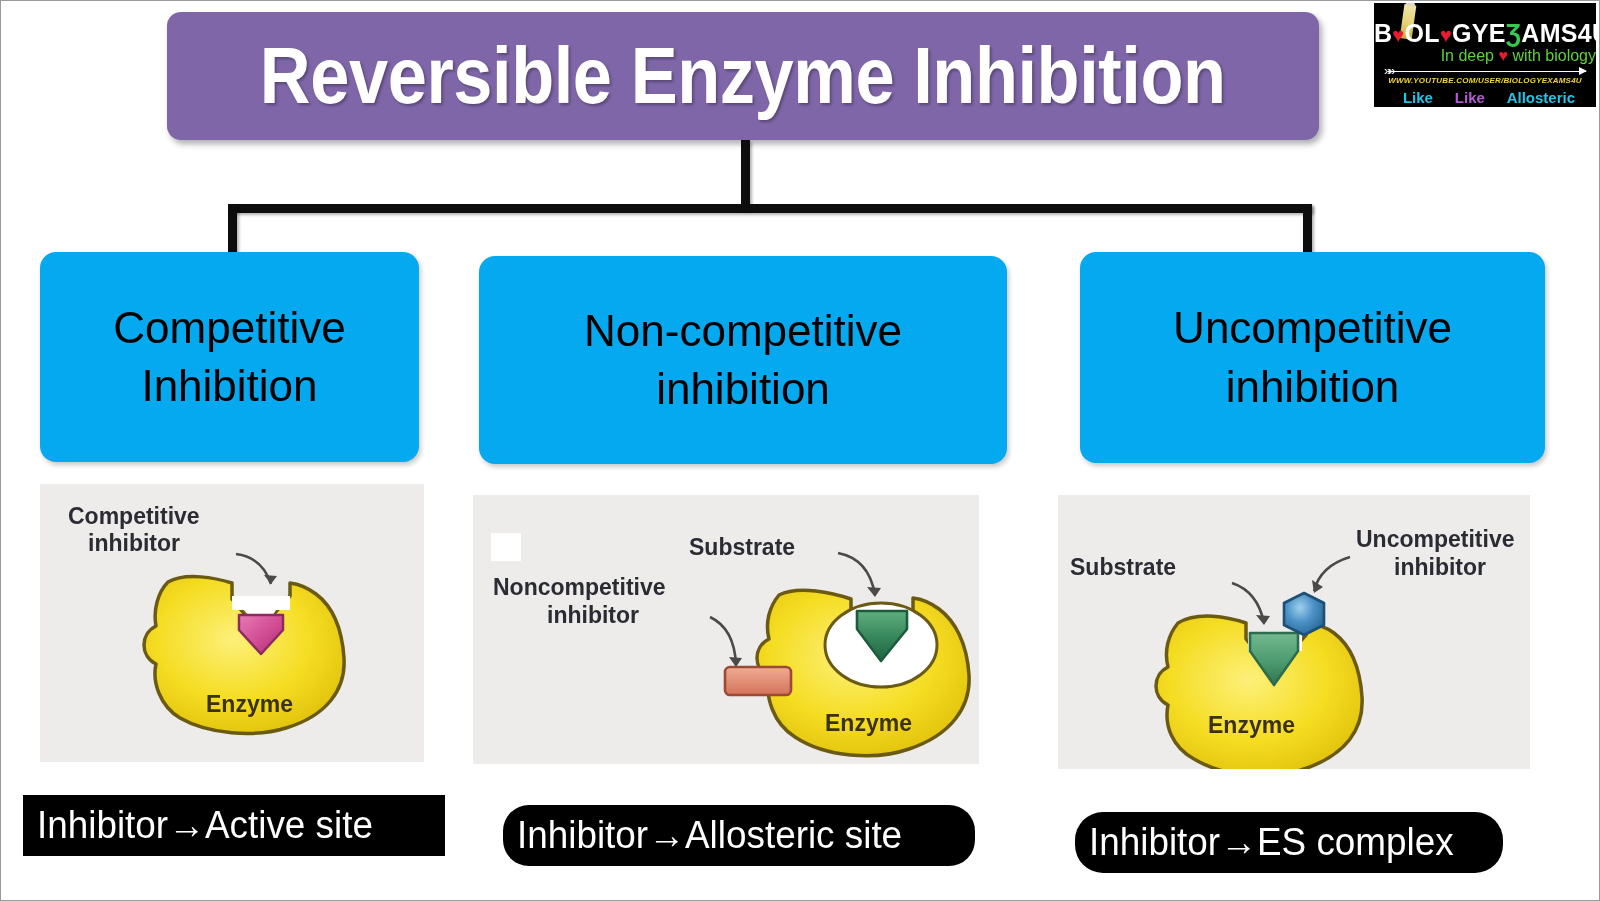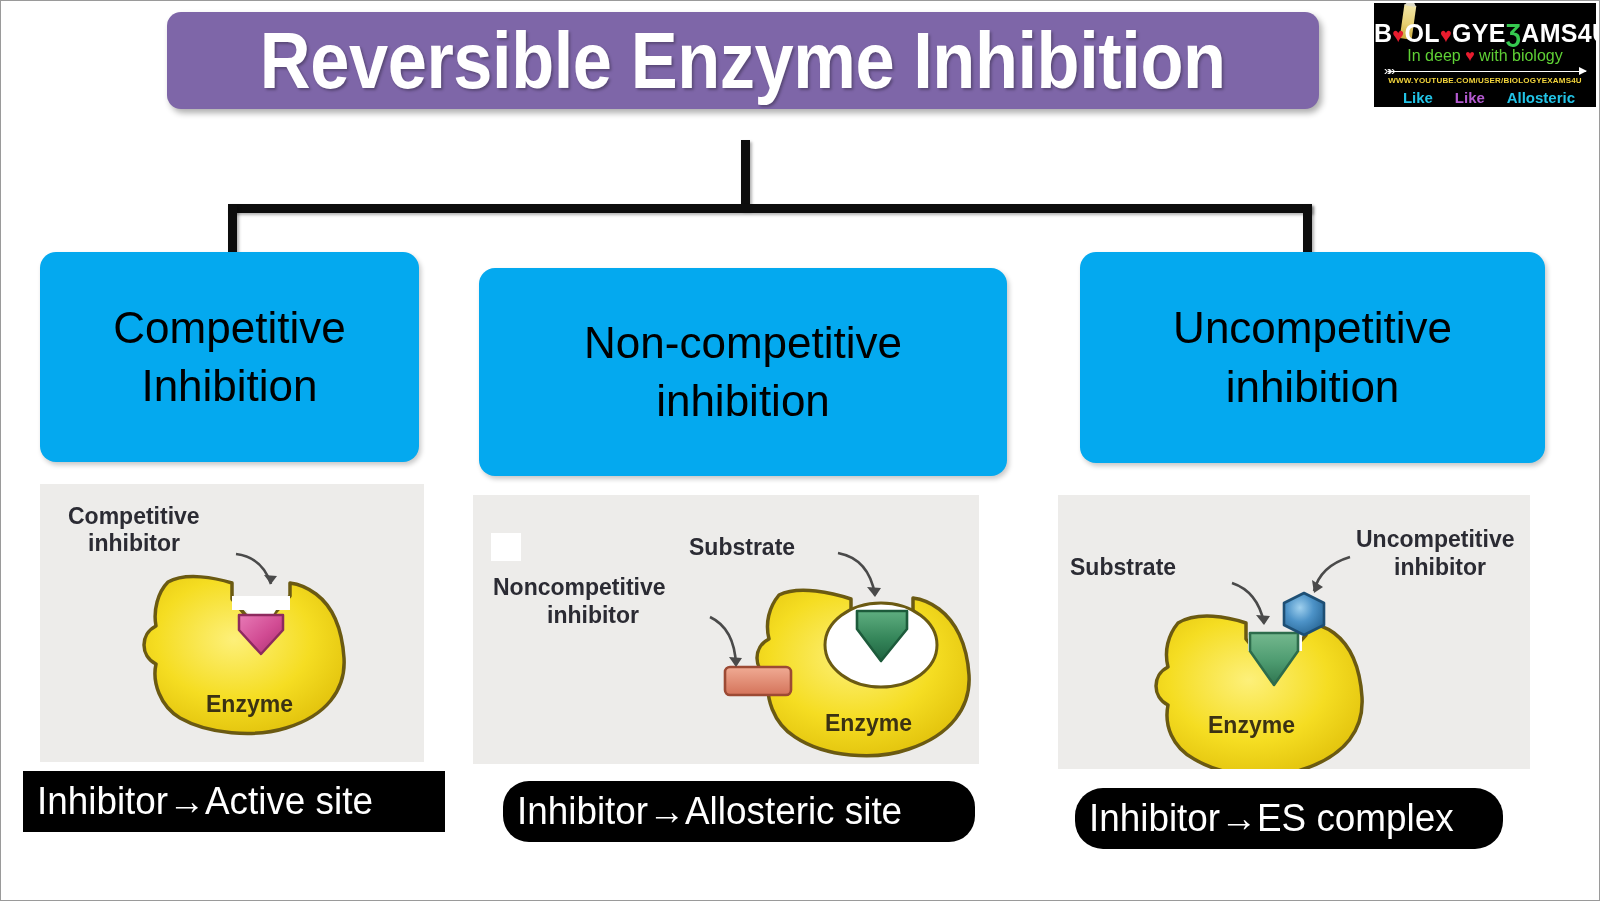--- a/index.html
+++ b/index.html
@@ -19,21 +19,21 @@
     box-sizing: border-box;
     border: 1px solid #9a9a9a;
   }
 
   
   #title-box {
     position: absolute;
     left: 166px;
     top: 11px;
     width: 1152px;
-    height: 97px;
+    height: 128px;
     background: #7e66a8;
     border-radius: 14px;
     box-shadow: 3px 4px 6px rgba(0,0,0,0.32);
     display: flex;
     align-items: center;
     justify-content: center;
   }
   #title-text {
     color: #ffffff;
     font-size: 80px;
@@ -83,21 +83,21 @@
     position: absolute;
     left: 0; top: -8px;
     border-left: 6px solid transparent;
     border-right: 6px solid transparent;
     border-bottom: 9px solid #dcd9c8;
   }
   .logo-tag {
     position: absolute;
     left: 0; right: 0;
     top: 44px;
-    text-align: center;
+    text-align: right;
     font-size: 16px;
     color: #5fd135;
     white-space: nowrap;
     font-family: "Liberation Sans", sans-serif;
   }
   .logo-tag .heart { color: #e81c2e; }
   .logo-arrow {
     position: absolute;
     left: 14px;
     right: 10px;
@@ -126,20 +126,21 @@
     position: absolute;
     left: 0; right: 0;
     top: 73px;
     text-align: center;
     font-size: 8px;
     font-weight: bold;
     color: #f2d43c;
     letter-spacing: 0.2px;
     white-space: nowrap;
     font-family: "Liberation Sans", sans-serif;
+    font-style: italic;
   }
   .logo-actions {
     position: absolute;
     left: 18px; right: 10px;
     top: 86px;
     display: flex;
     justify-content: space-around;
     font-size: 15px;
     font-weight: bold;
     font-family: "Liberation Sans", sans-serif;
@@ -194,21 +195,21 @@
     box-shadow: 2px 3px 5px rgba(0,0,0,0.22);
   }
   .cat-label {
     color: #000000;
     font-size: 44px;
     line-height: 1.32;
     padding: 0 16px;
     font-family: "Liberation Sans", sans-serif;
   }
   #cat-box-0 { left: 39px;   top: 251px; width: 379px; height: 210px; }
-  #cat-box-1 { left: 478px;  top: 267px; width: 528px; height: 208px; }
+  #cat-box-1 { left: 478px;  top: 255px; width: 528px; height: 208px; }
   #cat-box-2 { left: 1079px; top: 251px; width: 465px; height: 211px; }
 
   
   .panel {
     position: absolute;
     background: #edecea;
     overflow: hidden;
   }
   #panel-0 { left: 39px;   top: 483px; width: 384px; height: 278px; }
   #panel-1 { left: 472px;  top: 494px; width: 506px; height: 269px; }
@@ -217,20 +218,21 @@
   .panel svg { display: block; width: 100%; height: 100%; }
 
   
   .caption-bar {
     position: absolute;
     background: #000000;
     display: flex;
     align-items: center;
     box-sizing: border-box;
     padding-left: 14px;
+    margin-top: 24px;
   }
   .caption-text {
     color: #ffffff;
     font-size: 38px;
     white-space: nowrap;
     transform: scaleX(0.97);
     transform-origin: left center;
     font-family: "Liberation Sans", sans-serif;
   }
   #caption-0 { left: 22px;   top: 770px; width: 422px; height: 61px; }

